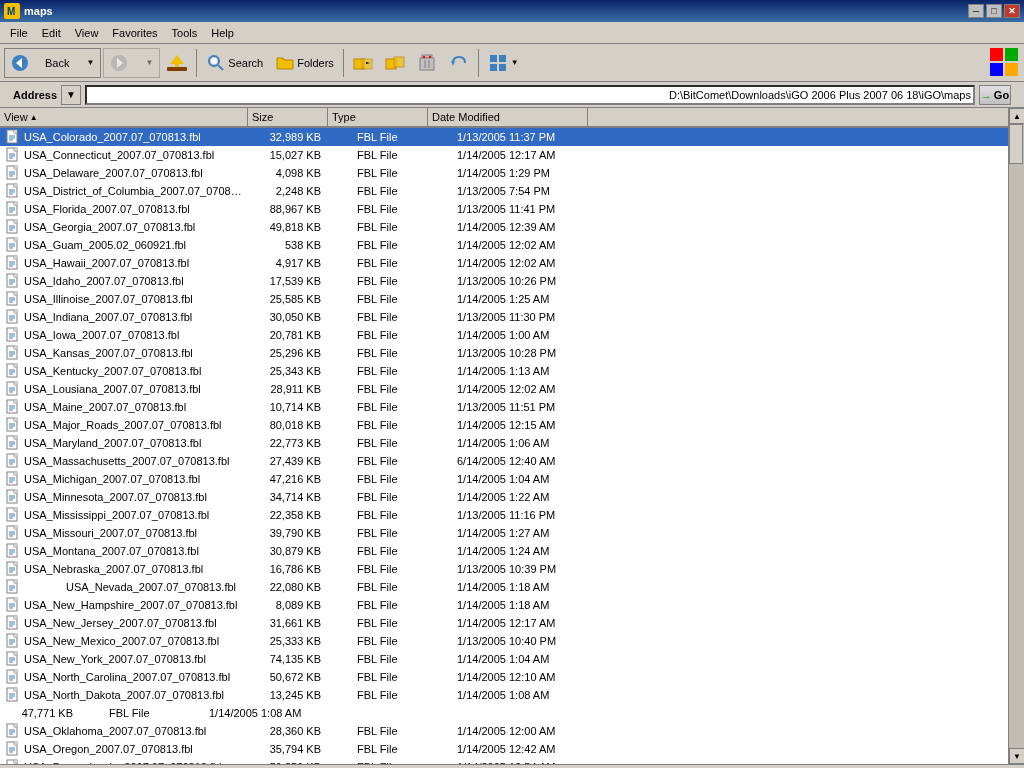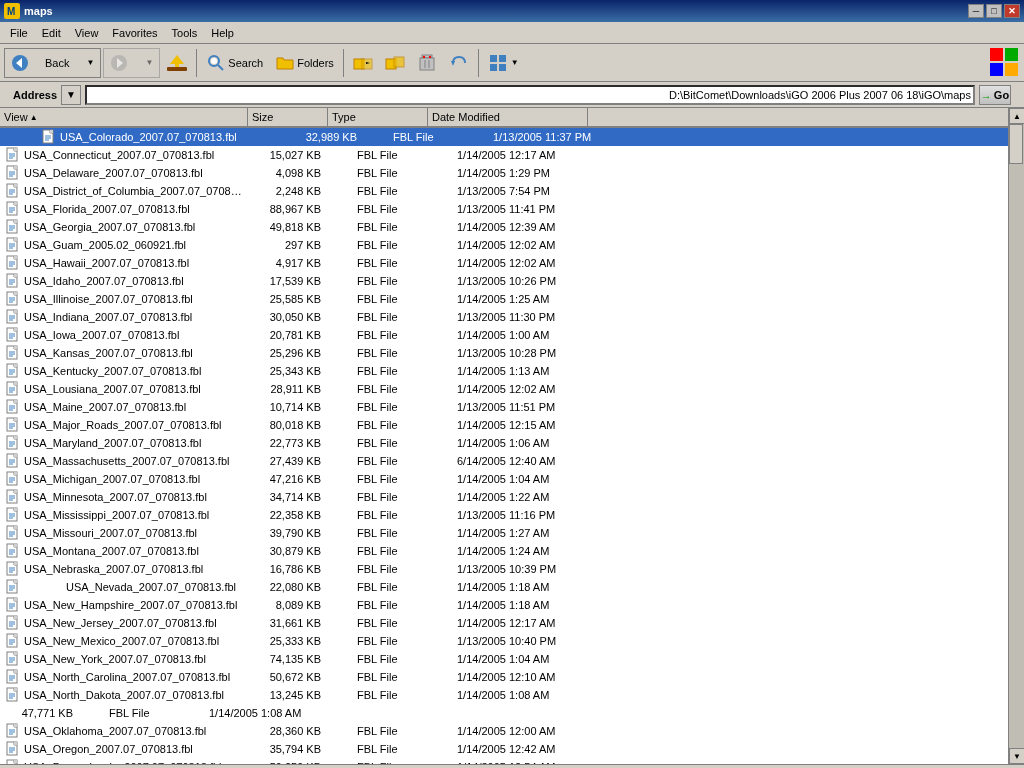--- a/index.html
+++ b/index.html
@@ -147,21 +147,21 @@
 
     
     #file-list { flex: 1; overflow-y: auto; overflow-x: hidden; }
     .file-row {
       display: flex;
       height: 18px;
       align-items: center;
       cursor: pointer;
       border: 1px solid transparent;
     }
-    .file-row.selected { background: #316ac5; color: white; padding-left: 36px; }
+    .file-row.selected { background: #316ac5; color: white; }
     .file-cell {
       padding: 0 4px;
       font-size: 11px;
       white-space: nowrap;
       overflow: hidden;
       text-overflow: ellipsis;
     }
     .cell-name { width: 248px; display: flex; align-items: center; gap: 3px; }
     .cell-size { width: 80px; text-align: right; padding-right: 8px; }
     .cell-type { width: 100px; margin-left: 24px; }
@@ -467,21 +467,21 @@
         <svg width="16" height="16" viewBox="0 0 16 16">
       <rect x="2" y="1" width="10" height="13" fill="white" stroke="#808080" stroke-width="1"></rect>
       <path d="M9,1 L12,4 L9,4 Z" fill="#d0d0d0" stroke="#808080" stroke-width="1"></path>
       <rect x="9" y="1" width="3" height="3" fill="#d0d0d0"></rect>
       <line x1="4" y1="7" x2="10" y2="7" stroke="#4080c0" stroke-width="1"></line>
       <line x1="4" y1="9" x2="10" y2="9" stroke="#4080c0" stroke-width="1"></line>
       <line x1="4" y1="11" x2="8" y2="11" stroke="#4080c0" stroke-width="1"></line>
     </svg>
         <span style="overflow:hidden;text-overflow:ellipsis;white-space:nowrap;">USA_Guam_2005.02_060921.fbl</span>
       </div>
-      <div class="file-cell cell-size">297 KB</div>
+      <div class="file-cell cell-size">538 KB</div>
       <div class="file-cell cell-type">FBL File</div>
       <div class="file-cell cell-date">1/14/2005 12:02 AM</div>
     </div>
         <div class="file-row">
       <div class="file-cell cell-name">
         <svg width="16" height="16" viewBox="0 0 16 16">
       <rect x="2" y="1" width="10" height="13" fill="white" stroke="#808080" stroke-width="1"></rect>
       <path d="M9,1 L12,4 L9,4 Z" fill="#d0d0d0" stroke="#808080" stroke-width="1"></path>
       <rect x="9" y="1" width="3" height="3" fill="#d0d0d0"></rect>
       <line x1="4" y1="7" x2="10" y2="7" stroke="#4080c0" stroke-width="1"></line>

